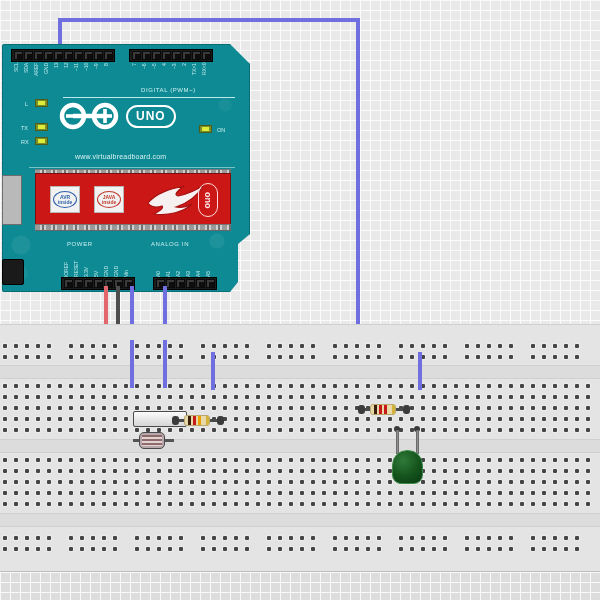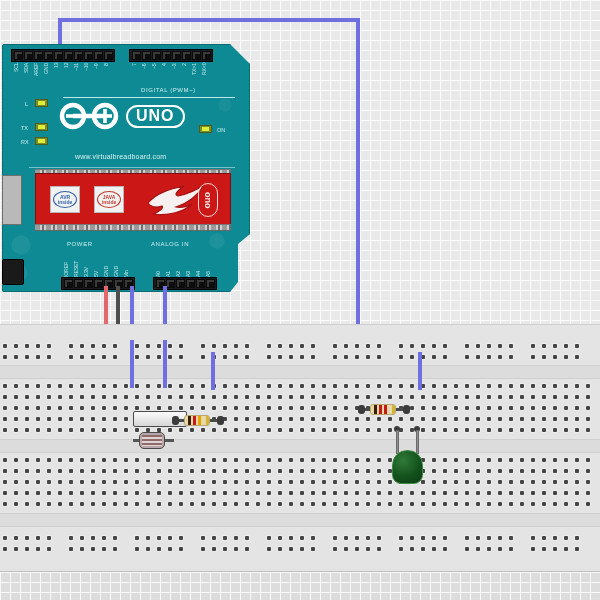--- a/index.html
+++ b/index.html
@@ -138,21 +138,21 @@
   .logo-wrap {
     position: absolute; left: 55px; top: 56px;
     display: flex; align-items: center; gap: 6px;
   }
   .infinity { display: block; }
   .uno-badge {
     border: 2px solid #ffffff;
     border-radius: 14px;
     padding: 1px 8px 2px;
     color: #ffffff;
-    font-size: 16px;
+    font-size: 12px;
     font-weight: bold;
     letter-spacing: 1px;
     line-height: 16px;
   }
   .site-url {
     position: absolute; left: 72px; top: 108px;
     font-size: 7px; color: #d8f2f4; letter-spacing: .2px;
   }
 
   

